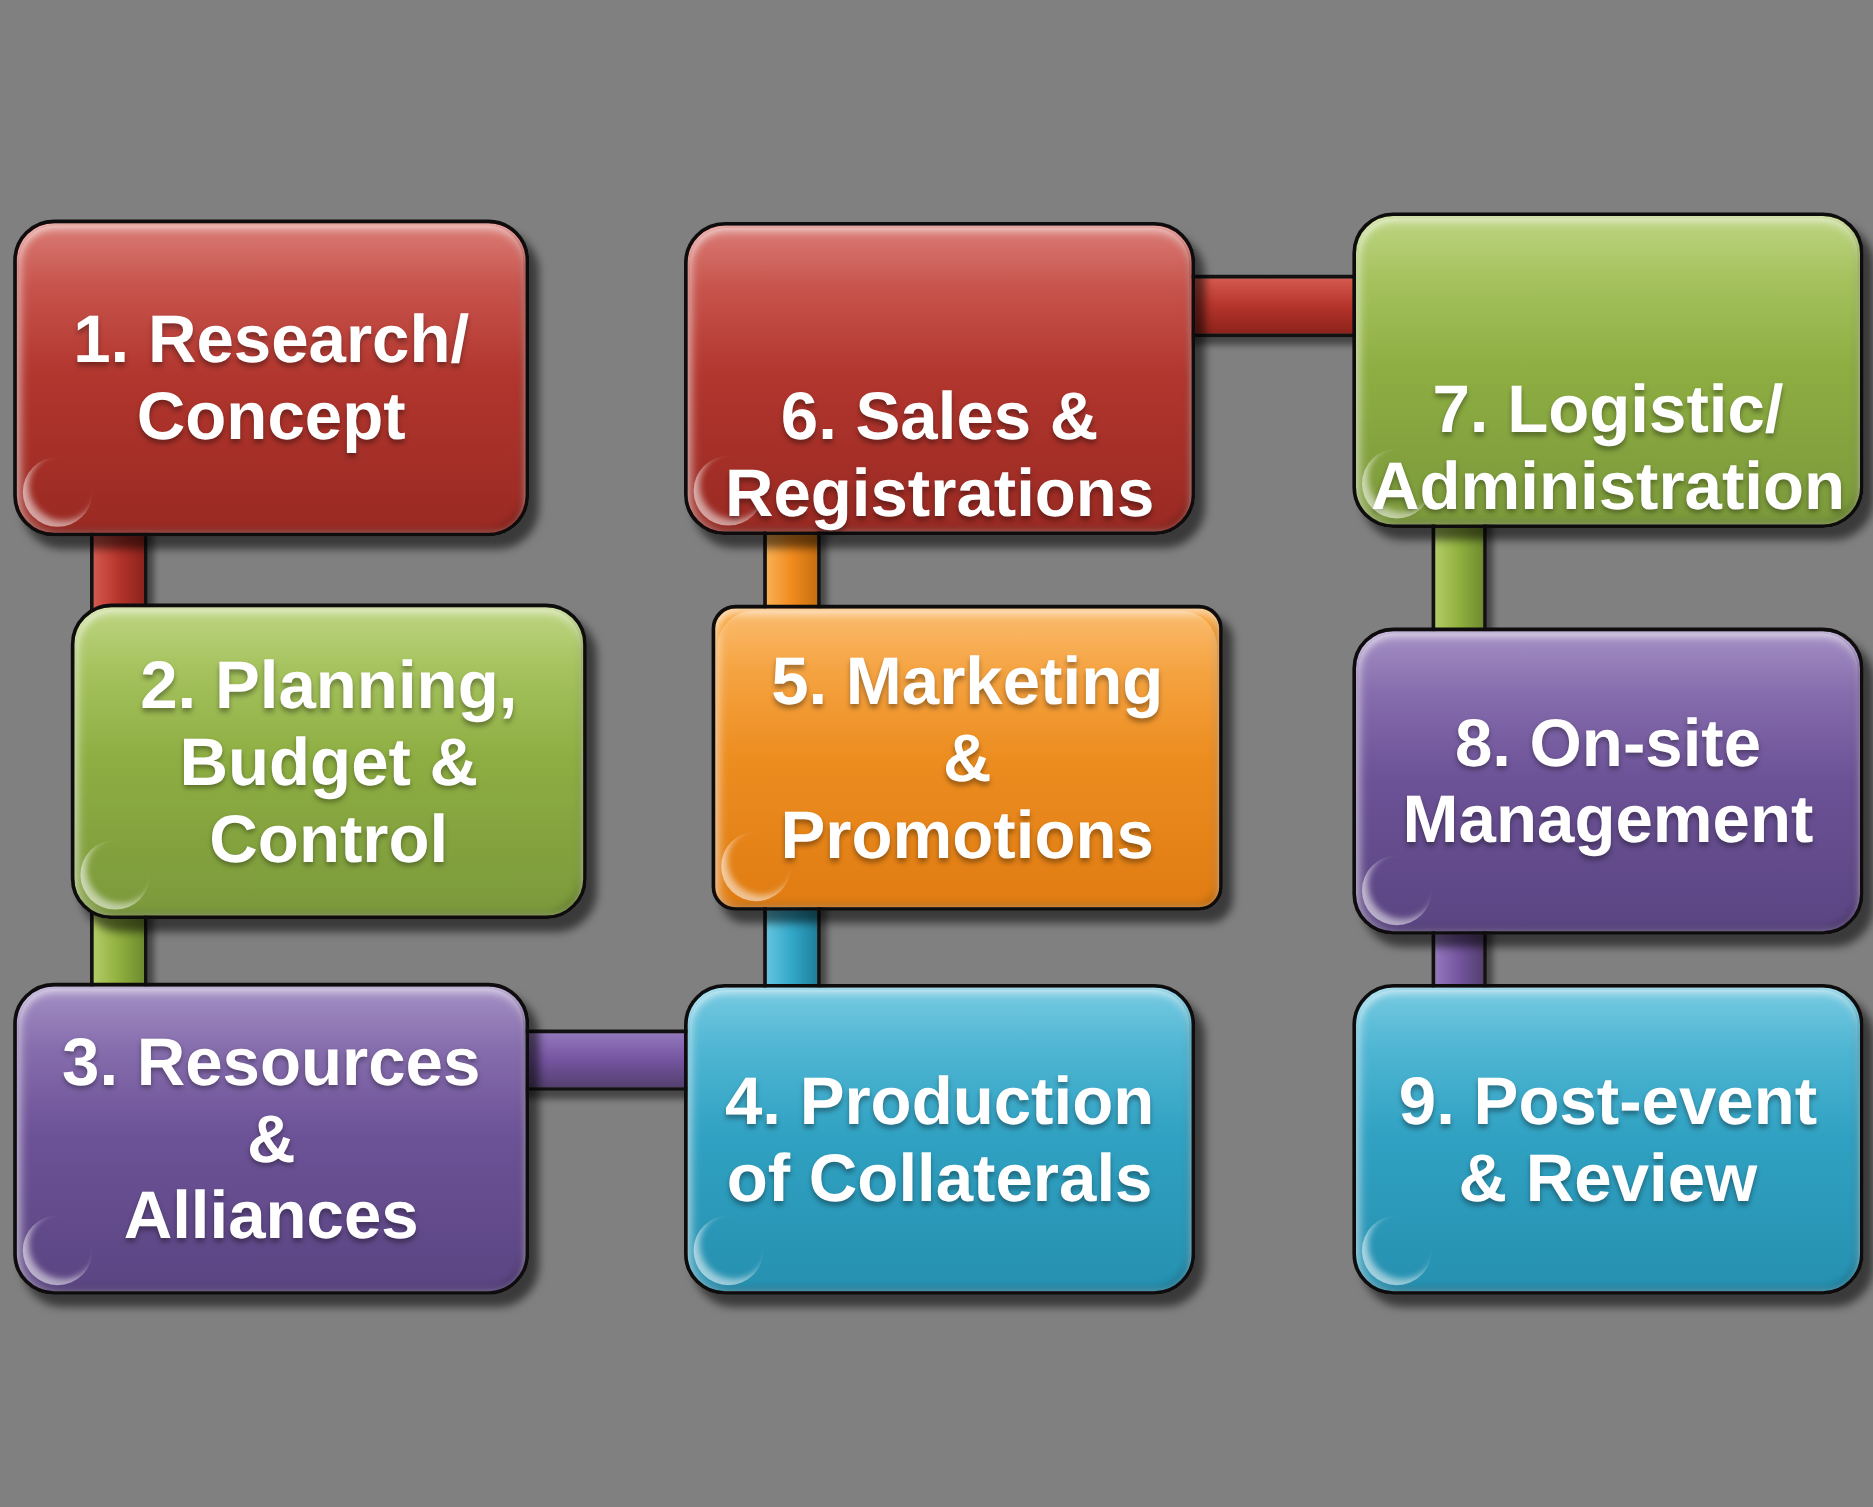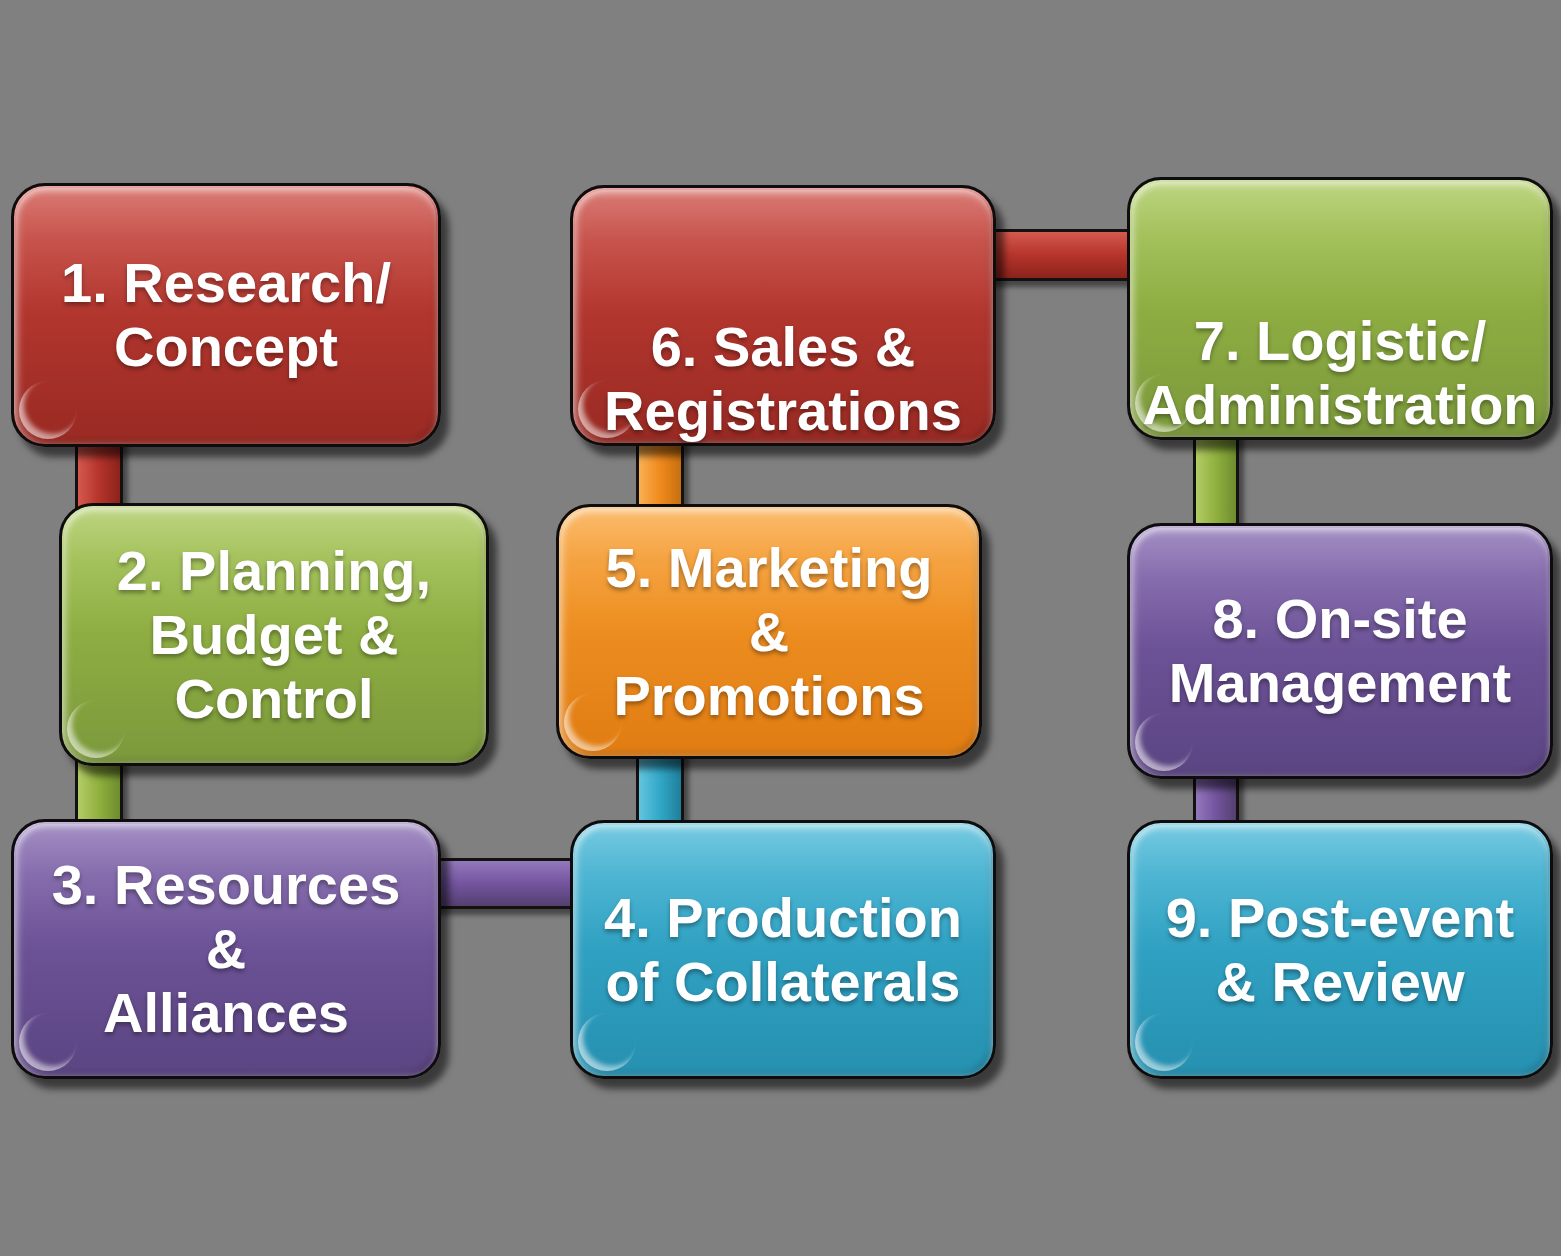--- a/index.html
+++ b/index.html
@@ -48,21 +48,21 @@
     text-shadow:0 3px 4px rgba(0,0,0,0.35);
     padding:0 24px;
   }
 
   
   .pos-n1{left:11px;top:183px;width:424px;height:258px;}
   .pos-n2{left:11px;top:503px;width:424px;height:257px;margin-left:48px;}
   .pos-n3{left:11px;top:819px;width:424px;height:254px;}
   
   .pos-n6{left:570px;top:185px;width:420px;height:255px;align-items:flex-end;}
-  .pos-n5{left:556px;top:504px;width:420px;height:249px;}
+  .pos-n5{left:593px;top:504px;width:420px;height:249px;border-radius:20px;}
   .pos-n4{left:570px;top:820px;width:420px;height:253px;}
   
   .pos-n7{left:1127px;top:177px;width:420px;height:257px;align-items:flex-end;}
   .pos-n8{left:1127px;top:503px;width:420px;height:250px;margin-top:20px;}
   .pos-n9{left:1127px;top:820px;width:420px;height:253px;}
 
   
   .connector{
     position:absolute;z-index:1;
     border:3px solid #141111;

